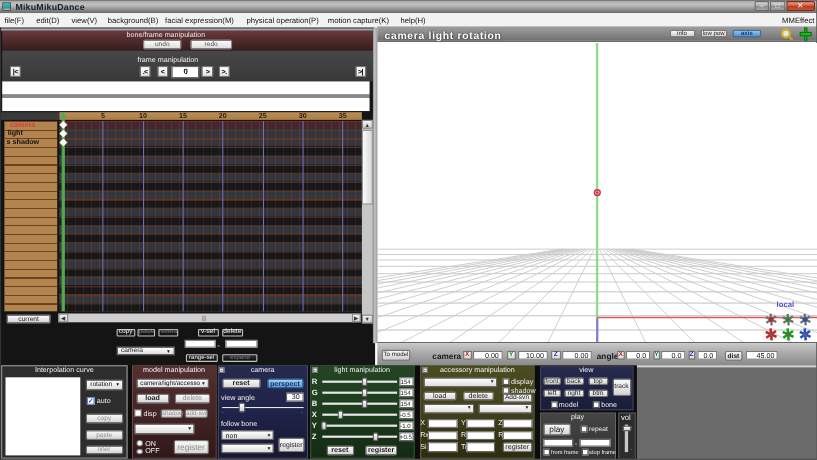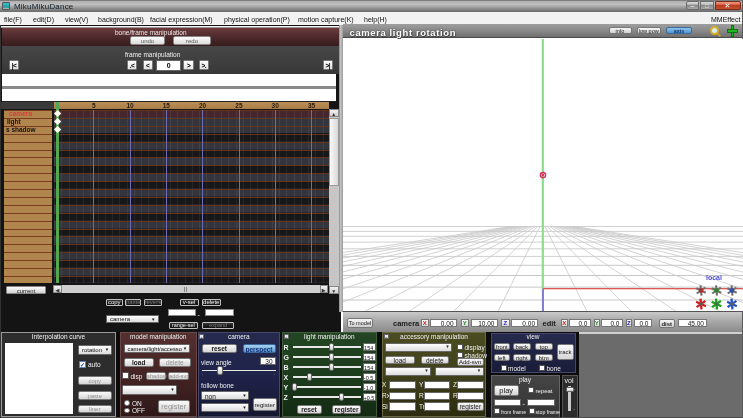--- a/index.html
+++ b/index.html
@@ -4,21 +4,21 @@
 html,body{width:743px;height:418px;overflow:hidden;background:#000;}
 body{font-family:"Liberation Sans",sans-serif;-webkit-font-smoothing:antialiased;}
 #root{position:relative;width:743px;height:418px;background:#fff;overflow:hidden;}
 #root div{position:absolute;white-space:nowrap;}
 #root svg{position:absolute;}
 </style></head>
 <body>
 <div id="root">
 <div style="left:0px;top:0px;width:743px;height:12px;background:linear-gradient(180deg,#606060 0,#b2b2b2 12%,#c0c0c0 38%,#8e8e8e 72%,#6a6a6a 100%);"></div>
     <div style="left:2px;top:2px;width:8px;height:8px;background:linear-gradient(180deg,#39c3c8,#1d9aa0 70%,#d8c0b0);border-radius:1px;border:0.5px solid #555;"></div>
-    <div style="left:14px;top:2.5px;font-size:8px;color:#10202c;line-height:1;white-space:nowrap;font-weight:normal;letter-spacing:0.2px;">MikuMikuDance</div>
+    <div style="left:14px;top:2.5px;font-size:8px;color:#10202c;line-height:1;white-space:nowrap;font-weight:bold;letter-spacing:0.2px;">MikuMikuDance</div>
     <div style="left:686px;top:1px;width:13px;height:8.5px;background:linear-gradient(180deg,#e2e2e2,#a8a8a8 45%,#8a8a8a 50%,#a8a8a8);border:0.5px solid #6a6a6a;border-radius:2px 0 0 2px;text-align:center;line-height:7px;font-size:7px;color:#fafafa;">–</div>
     <div style="left:700px;top:1px;width:13.5px;height:8.5px;background:linear-gradient(180deg,#e2e2e2,#a8a8a8 45%,#8a8a8a 50%,#a8a8a8);border:0.5px solid #6a6a6a;text-align:center;line-height:8px;font-size:6px;color:#fafafa;">□</div>
     <div style="left:714.5px;top:1px;width:26px;height:8.5px;background:linear-gradient(180deg,#f0a088,#d4593c 45%,#b83b20 50%,#c4512f);border:0.5px solid #7a2a18;border-radius:0 2px 2px 0;text-align:center;line-height:8px;font-size:7px;color:#fff;">✕</div>
     <div style="left:0px;top:12px;width:743px;height:13px;background:#f2f2f2;"></div>
     <div style="left:4px;top:15.5px;font-size:7px;color:#111;line-height:1;white-space:nowrap;">file(F)</div>
     <div style="left:33px;top:15.5px;font-size:7px;color:#111;line-height:1;white-space:nowrap;">edit(D)</div>
     <div style="left:65px;top:15.5px;font-size:7px;color:#111;line-height:1;white-space:nowrap;">view(V)</div>
     <div style="left:98px;top:15.5px;font-size:7px;color:#111;line-height:1;white-space:nowrap;">background(B)</div>
     <div style="left:150px;top:15.5px;font-size:7px;color:#111;line-height:1;white-space:nowrap;">facial expression(M)</div>
     <div style="left:224px;top:15.5px;font-size:7px;color:#111;line-height:1;white-space:nowrap;">physical operation(P)</div>
@@ -112,21 +112,21 @@
     <div style="left:343px;top:38.5px;width:0.7px;height:272px;background:#8a8a8a;"></div>
     <div style="left:343px;top:312px;width:400px;height:20px;background:linear-gradient(180deg,#c9c9c9 0,#a9a9a9 45%,#8a8a8a 100%);"></div>
     <div style="left:347px;top:317.5px;width:26px;height:10px;background:linear-gradient(180deg,#f6f6f6,#cfcfcf);border:0.5px solid #777;border-radius:2px;text-align:center;line-height:9.5px;font-size:5.6px;color:#222;">To model</div>
     <div style="left:393px;top:319.5px;font-size:7.5px;color:#1a1a1a;line-height:1;white-space:nowrap;font-weight:bold;">camera</div>
     <div style="left:420.5px;top:319px;width:8.5px;height:8px;background:linear-gradient(180deg,#fdfdfd,#d8d8d8);border:0.5px solid #777;text-align:center;line-height:7.5px;font-size:6px;font-weight:bold;color:#c22;">X</div>
     <div style="left:429.5px;top:319px;width:27px;height:8px;background:#fff;border:0.5px solid #777;text-align:right;line-height:7.5px;font-size:6.5px;color:#111;padding-right:2px;">0.00</div>
     <div style="left:460.5px;top:319px;width:8.5px;height:8px;background:linear-gradient(180deg,#fdfdfd,#d8d8d8);border:0.5px solid #777;text-align:center;line-height:7.5px;font-size:6px;font-weight:bold;color:#182;">Y</div>
     <div style="left:470.5px;top:319px;width:27px;height:8px;background:#fff;border:0.5px solid #777;text-align:right;line-height:7.5px;font-size:6.5px;color:#111;padding-right:2px;">10.00</div>
     <div style="left:501px;top:319px;width:8.5px;height:8px;background:linear-gradient(180deg,#fdfdfd,#d8d8d8);border:0.5px solid #777;text-align:center;line-height:7.5px;font-size:6px;font-weight:bold;color:#22c;">Z</div>
     <div style="left:511px;top:319px;width:27px;height:8px;background:#fff;border:0.5px solid #777;text-align:right;line-height:7.5px;font-size:6.5px;color:#111;padding-right:2px;">0.00</div>
-    <div style="left:542.5px;top:319.5px;font-size:7.5px;color:#1a1a1a;line-height:1;white-space:nowrap;font-weight:bold;">edit</div>
+    <div style="left:542.5px;top:319.5px;font-size:7.5px;color:#1a1a1a;line-height:1;white-space:nowrap;font-weight:bold;">angle</div>
     <div style="left:561px;top:319px;width:6.5px;height:8px;background:linear-gradient(180deg,#fdfdfd,#d8d8d8);border:0.5px solid #777;text-align:center;line-height:7.5px;font-size:6px;font-weight:bold;color:#c22;">X</div>
     <div style="left:569px;top:319px;width:21.5px;height:8px;background:#fff;border:0.5px solid #777;text-align:right;line-height:7.5px;font-size:6.5px;color:#111;padding-right:2px;">0.0</div>
     <div style="left:593.5px;top:319px;width:6.5px;height:8px;background:linear-gradient(180deg,#fdfdfd,#d8d8d8);border:0.5px solid #777;text-align:center;line-height:7.5px;font-size:6px;font-weight:bold;color:#182;">Y</div>
     <div style="left:601px;top:319px;width:21.5px;height:8px;background:#fff;border:0.5px solid #777;text-align:right;line-height:7.5px;font-size:6.5px;color:#111;padding-right:2px;">0.0</div>
     <div style="left:625.5px;top:319px;width:6.5px;height:8px;background:linear-gradient(180deg,#fdfdfd,#d8d8d8);border:0.5px solid #777;text-align:center;line-height:7.5px;font-size:6px;font-weight:bold;color:#22c;">Z</div>
     <div style="left:633.5px;top:319px;width:18px;height:8px;background:#fff;border:0.5px solid #777;text-align:right;line-height:7.5px;font-size:6.5px;color:#111;padding-right:2px;">0.0</div>
     <div style="left:658.5px;top:318.5px;width:16.5px;height:9px;background:linear-gradient(180deg,#f6f6f6,#cfcfcf);border:0.5px solid #777;border-radius:2px;text-align:center;line-height:8.5px;font-size:6px;color:#222;font-weight:bold;">dist</div>
     <div style="left:678px;top:319px;width:29px;height:8px;background:#fff;border:0.5px solid #777;text-align:right;line-height:7.5px;font-size:6.5px;color:#111;padding-right:2px;">45.00</div>
     <div style="left:0px;top:332px;width:743px;height:86px;background:#0c0c0c;"></div>
     <div style="left:579px;top:332px;width:164px;height:86px;background:#6b6b6b;"></div>

